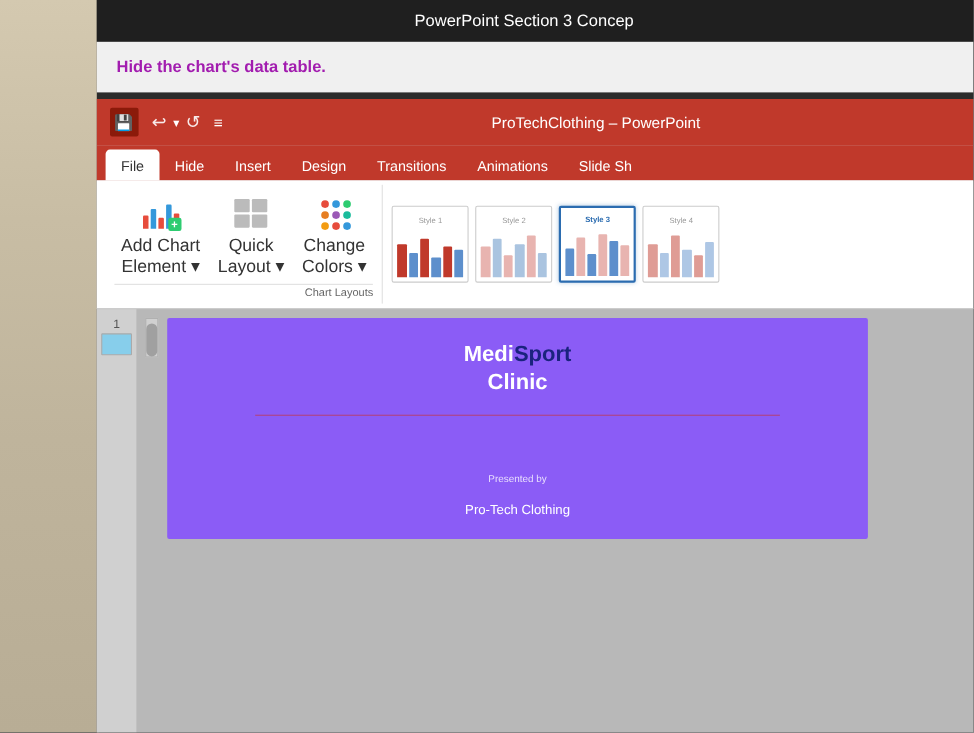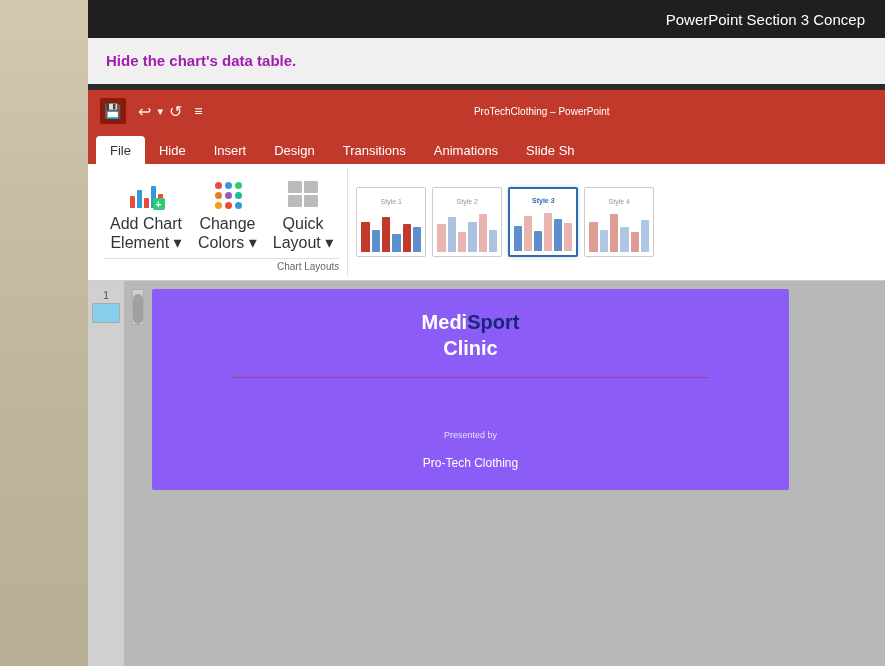--- a/index.html
+++ b/index.html
@@ -45,21 +45,21 @@
       display: flex;
       flex-direction: column;
     }
 
     
     .title-bar {
       background: #1f1f1f;
       height: 38px;
       display: flex;
       align-items: center;
-      justify-content: flex-end;
+      justify-content: center;
       padding-right: 20px;
       flex-shrink: 0;
     }
 
     .title-bar-text {
       color: white;
       font-size: 15px;
       font-weight: 400;
     }
 
@@ -120,21 +120,21 @@
       color: white;
       font-size: 16px;
       cursor: pointer;
       opacity: 0.9;
     }
 
     .ppt-title-text {
       flex: 1;
       text-align: center;
       color: white;
-      font-size: 10px;
+      font-size: 14px;
       font-weight: 400;
     }
 
     
     .ribbon-tabs {
       background: #c0392b;
       display: flex;
       align-items: flex-end;
       padding: 0 8px;
       flex-shrink: 0;
@@ -506,20 +506,35 @@
                   <div class="chart-bar" style="height:10px;background:#e74c3c;"></div>
                   <div class="chart-bar" style="height:22px;background:#3498db;"></div>
                   <div class="chart-bar" style="height:14px;background:#e74c3c;"></div>
                 </div>
                 <div class="plus-badge">+</div>
               </div>
             </div>
             <div class="ribbon-btn-label">
               <span>Add Chart</span><br>
               <span>Element ▾</span>
+            </div>
+          </div>
+
+          <div class="ribbon-btn-large">
+            <div class="ribbon-btn-icon">
+              <div class="ql-icon">
+                <div class="ql-cell" style="background:#bbb;"></div>
+                <div class="ql-cell" style="background:#bbb;"></div>
+                <div class="ql-cell" style="background:#bbb;"></div>
+                <div class="ql-cell" style="background:#bbb;"></div>
+              </div>
+            </div>
+            <div class="ribbon-btn-label">
+              <span>Quick</span><br>
+              <span>Layout ▾</span>
             </div>
           </div>
 
           <div class="ribbon-btn-large">
             <div class="ribbon-btn-icon">
               <div class="cc-dots">
                 <div class="cc-dot" style="background:#e74c3c;"></div>
                 <div class="cc-dot" style="background:#3498db;"></div>
                 <div class="cc-dot" style="background:#2ecc71;"></div>
                 <div class="cc-dot" style="background:#e67e22;"></div>
@@ -529,35 +544,20 @@
                 <div class="cc-dot" style="background:#e74c3c;"></div>
                 <div class="cc-dot" style="background:#3498db;"></div>
               </div>
             </div>
             <div class="ribbon-btn-label">
               <span>Change</span><br>
               <span>Colors ▾</span>
             </div>
           </div>
 
-          <div class="ribbon-btn-large">
-            <div class="ribbon-btn-icon">
-              <div class="ql-icon">
-                <div class="ql-cell" style="background:#bbb;"></div>
-                <div class="ql-cell" style="background:#bbb;"></div>
-                <div class="ql-cell" style="background:#bbb;"></div>
-                <div class="ql-cell" style="background:#bbb;"></div>
-              </div>
-            </div>
-            <div class="ribbon-btn-label">
-              <span>Quick</span><br>
-              <span>Layout ▾</span>
-            </div>
-          </div>
-
         </div>
         <div class="ribbon-group-label">Chart Layouts</div>
       </div>
 
       <div class="chart-styles-area">
 
         <div class="chart-thumb">
           <div style="font-size:7px;color:#999;margin-bottom:2px;">Style 1</div>
           <div class="chart-thumb-bars">
             <div class="ct-bar" style="height:30px;background:#c0392b;"></div>

